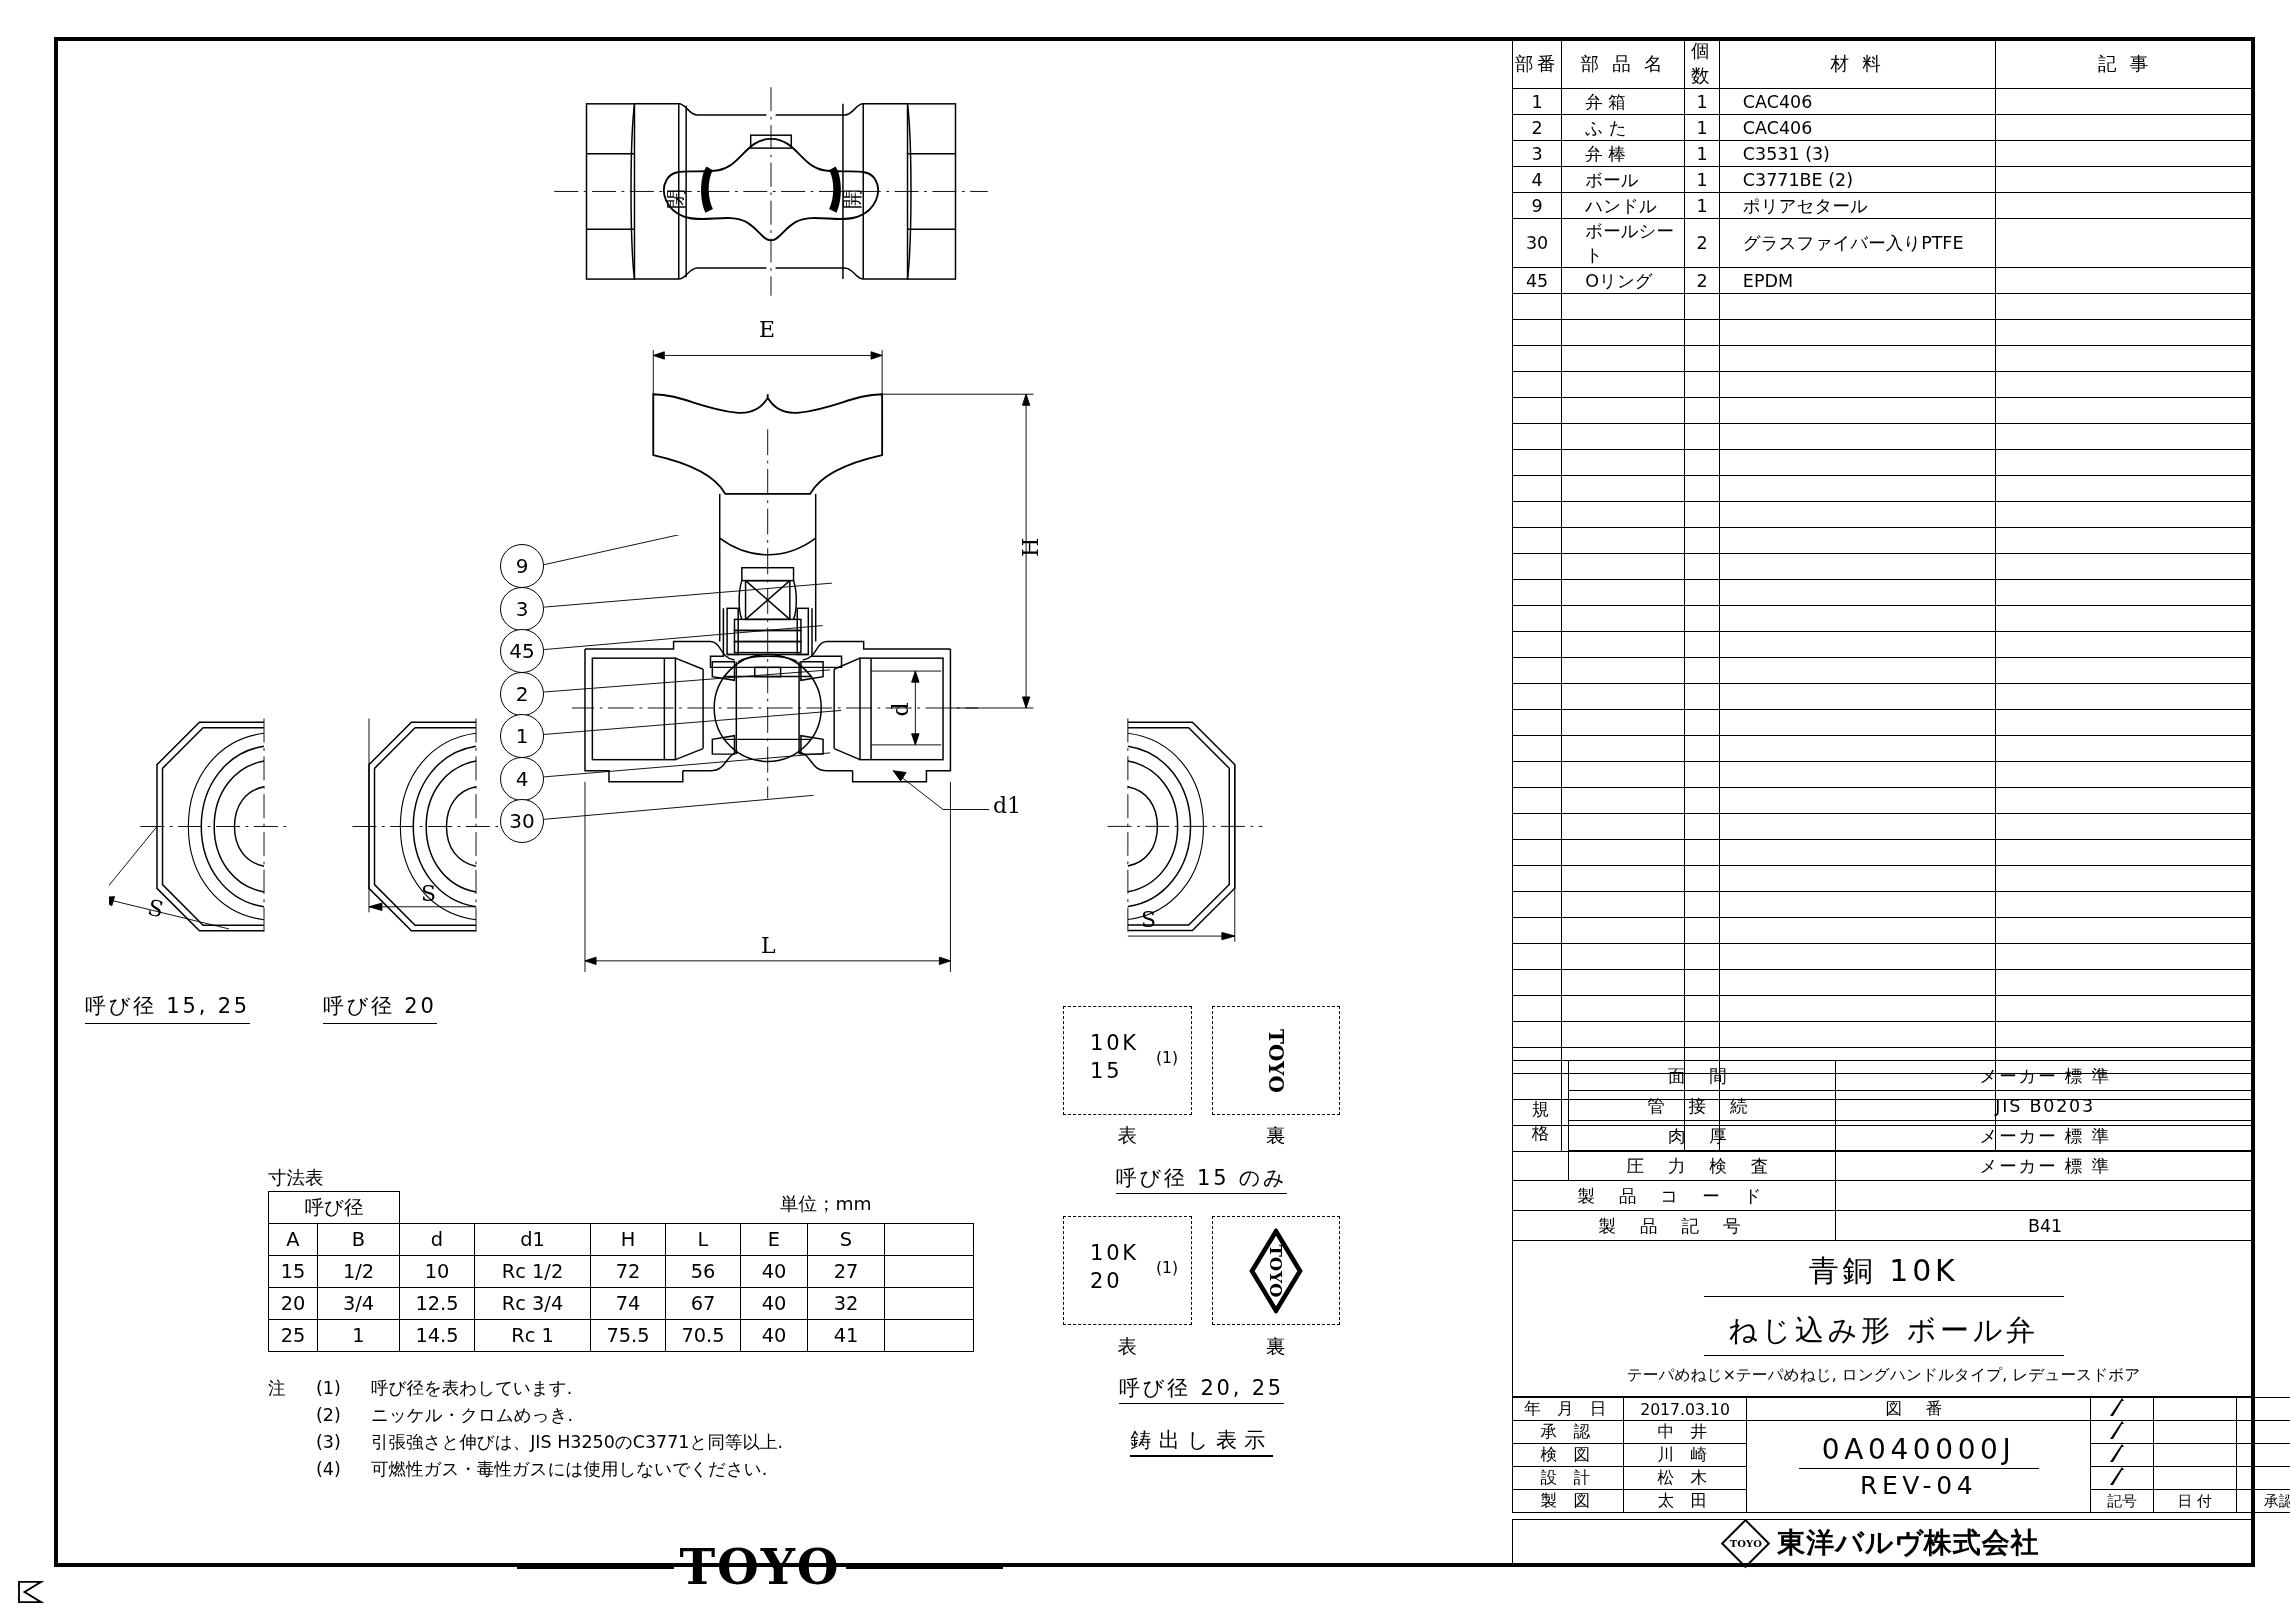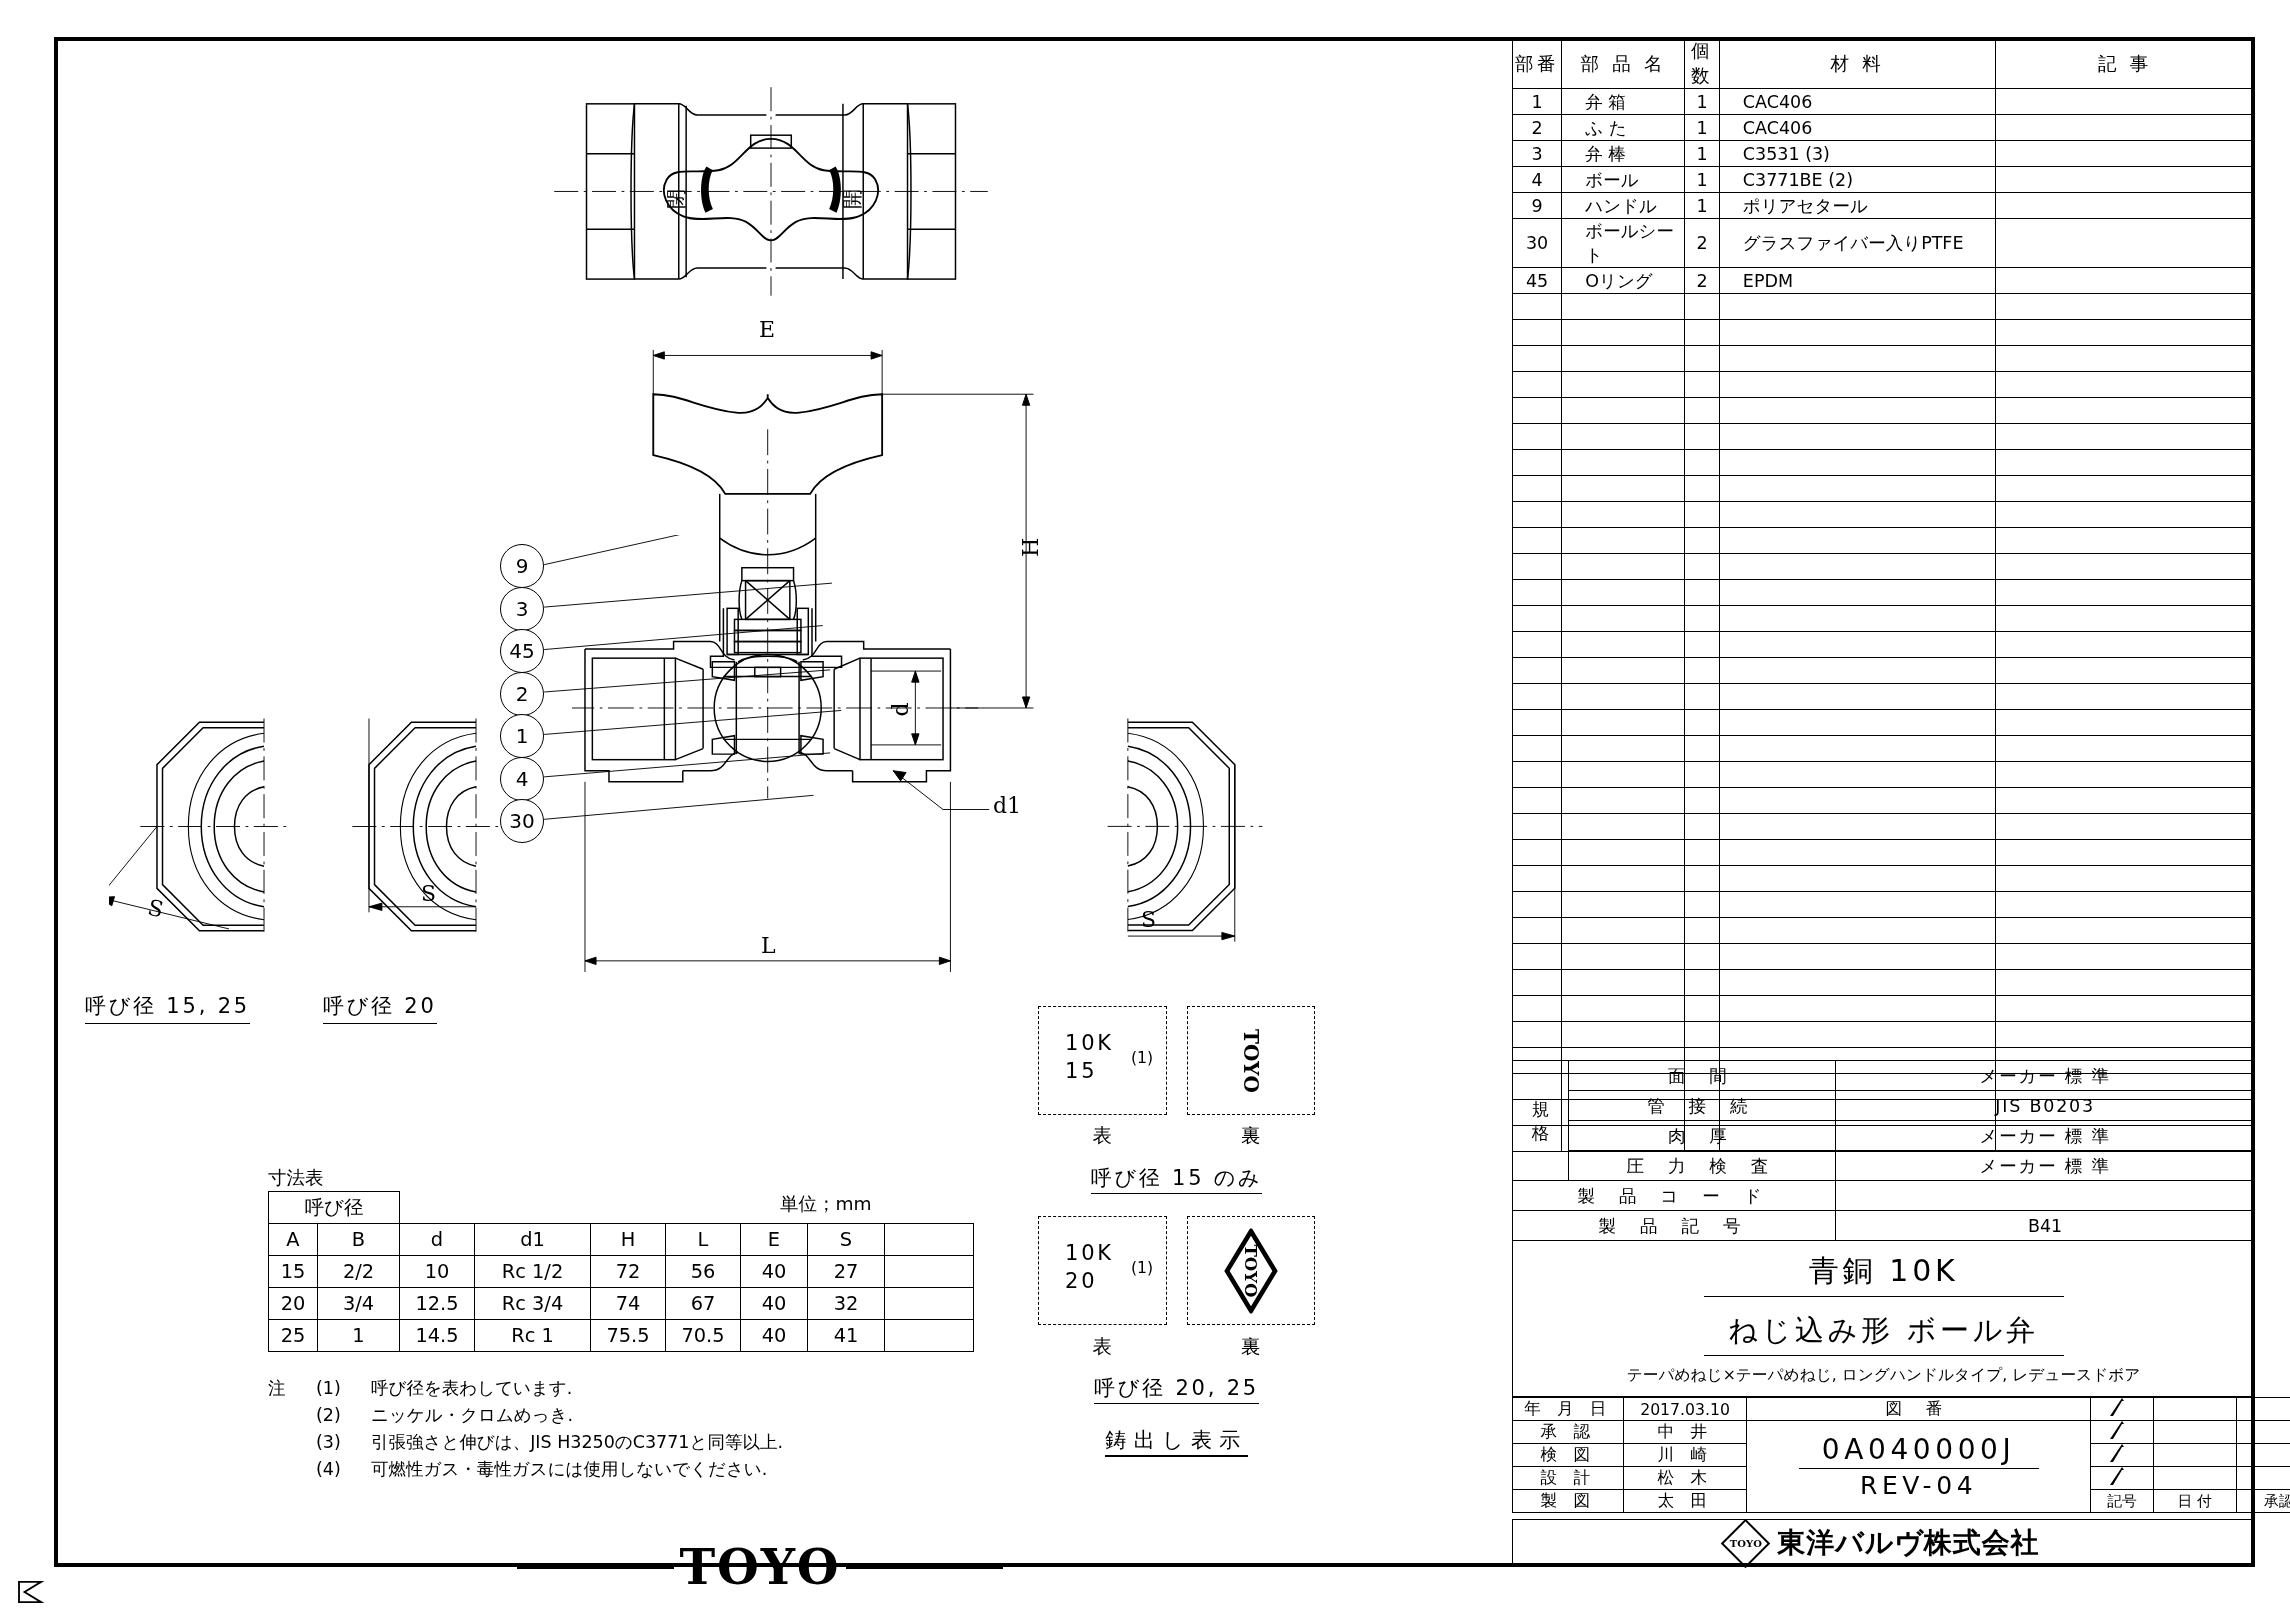--- a/index.html
+++ b/index.html
@@ -384,21 +384,21 @@
           <td class="dt-d" style="border-top: 1.4px solid rgb(0, 0, 0);">d</td>
           <td class="dt-d1" style="border-top: 1.4px solid rgb(0, 0, 0);">d1</td>
           <td class="dt-h" style="border-top: 1.4px solid rgb(0, 0, 0);">H</td>
           <td class="dt-l" style="border-top: 1.4px solid rgb(0, 0, 0);">L</td>
           <td class="dt-e" style="border-top: 1.4px solid rgb(0, 0, 0);">E</td>
           <td class="dt-s" style="border-top: 1.4px solid rgb(0, 0, 0);">S</td>
           <td class="dt-x" style="border-top: 1.4px solid rgb(0, 0, 0);">&nbsp;</td>
         </tr>
         <tr>
           <td class="dt-a">15</td>
-          <td class="dt-b">2/2</td>
+          <td class="dt-b">1/2</td>
           <td class="dt-d">10</td>
           <td class="dt-d1">Rc 1/2</td>
           <td class="dt-h">72</td>
           <td class="dt-l">56</td>
           <td class="dt-e">40</td>
           <td class="dt-s">27</td>
           <td class="dt-x">&nbsp;</td>
         </tr>
         <tr>
           <td class="dt-a">20</td>
@@ -442,21 +442,21 @@
       <div class="nnum">(3)</div>
       <div>引張強さと伸びは、JIS  H3250のC3771と同等以上.</div>
     </div>
     <div class="nrow">
       <div class="nhead"></div>
       <div class="nnum">(4)</div>
       <div>可燃性ガス・毒性ガスには使用しないでください.</div>
     </div>
   </div>
 
-<div class="abs" style="left:1038px;top:1006px;width:277px;height:461px;">
+<div class="abs" style="left:1063px;top:1006px;width:277px;height:461px;">
 
   <div style="display:flex;gap:20px;">
     <div class="castbox">
       <div class="txt"><span>10K</span><br><span>15</span></div>
       <div class="sup">(1)</div>
     </div>
     <div class="castbox">
       <div class="vtoyo">TOYO</div>
     </div>
   </div>

